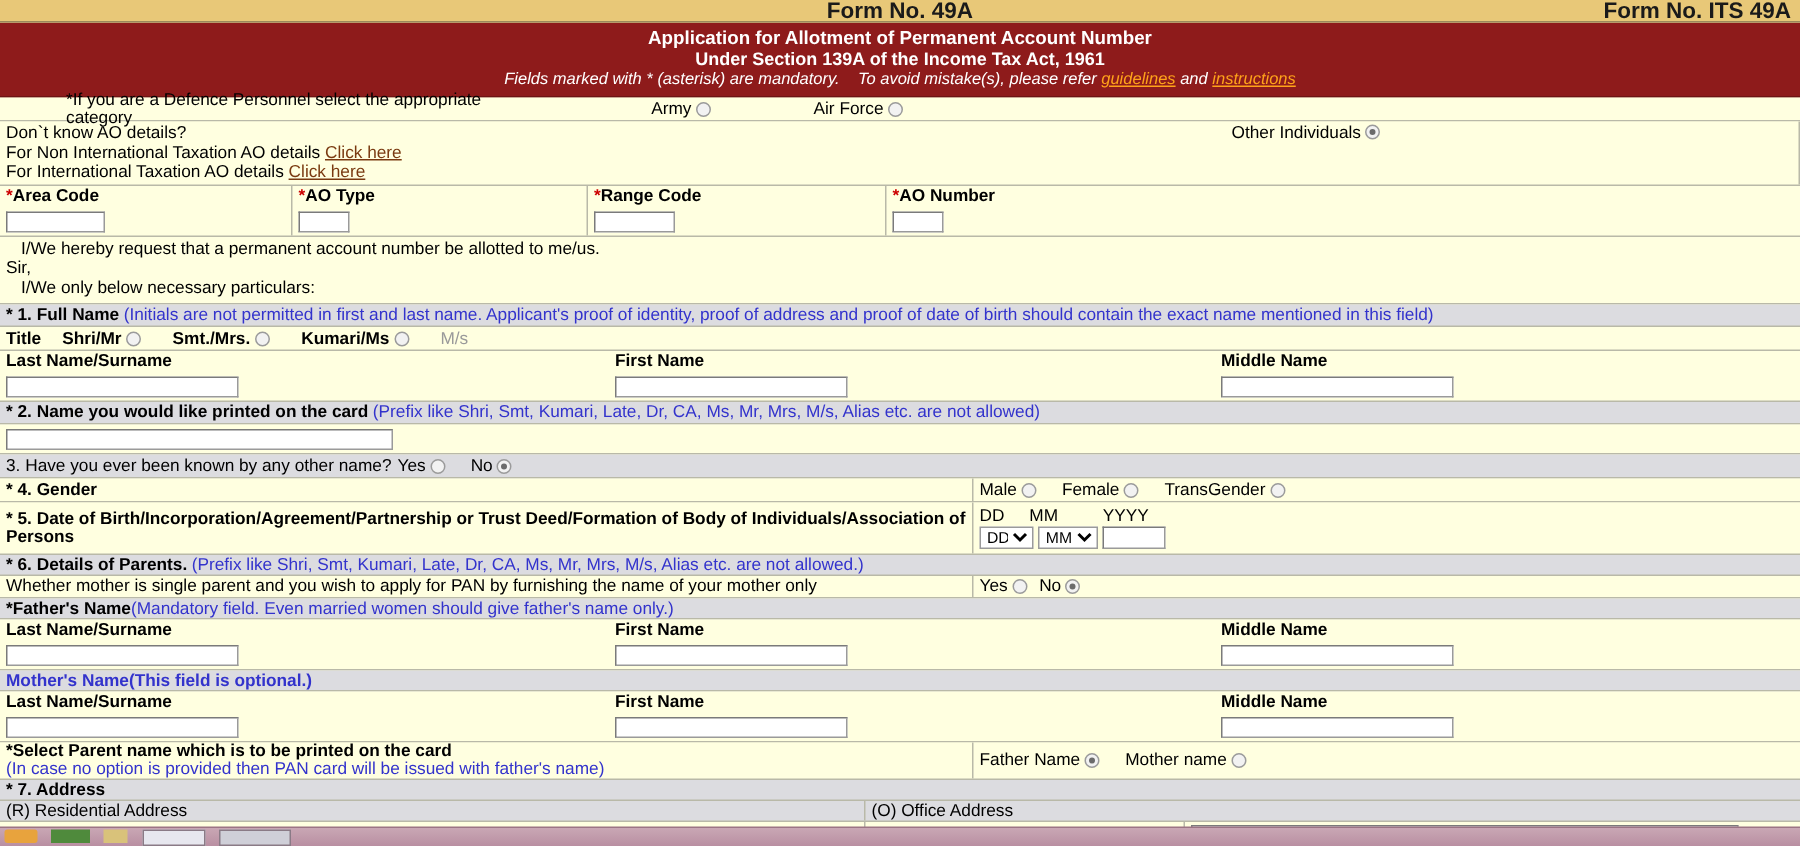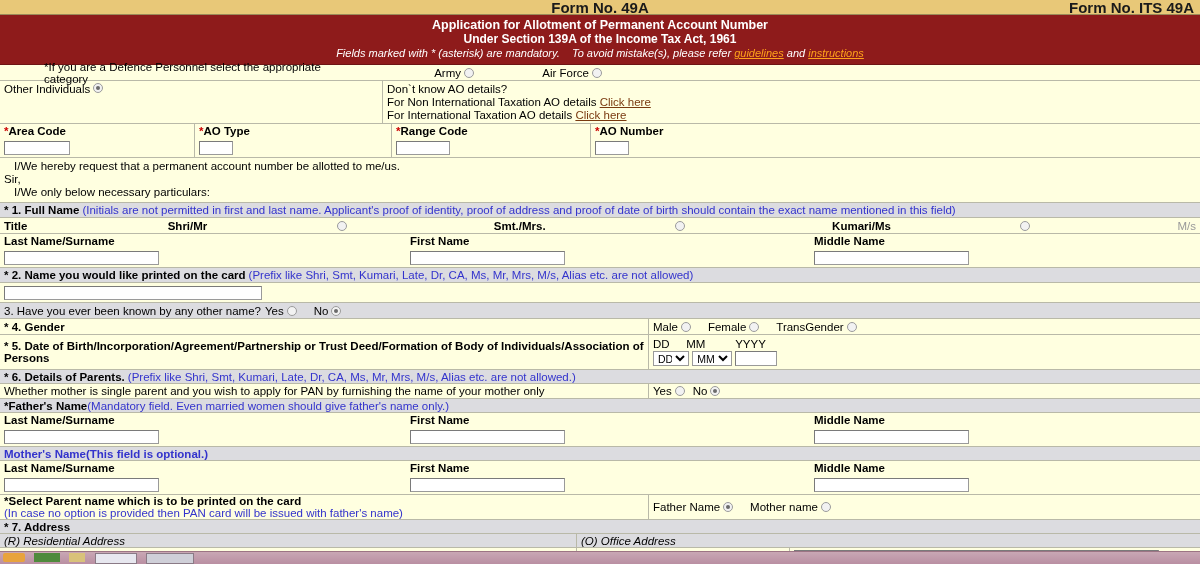--- a/index.html
+++ b/index.html
@@ -107,35 +107,35 @@
       <span class="radio"></span>
     </div>
     <div class="cell" style="width:120px;justify-content:flex-end;">
       <span>Air Force</span>
       <span class="radio"></span>
     </div>
     <div class="cell" style="flex:1;"></div>
   </div>
 
   <div class="row cream" style="height:42px;">
-    <div class="cell bd-r" style="width:374px;align-items:flex-start;padding-top:2px;">
-      <span>Other Individuals</span>
-      <span class="radio on"></span>
-    </div>
     <div class="cell" style="flex:1;flex-direction:column;align-items:flex-start;justify-content:center;line-height:13px;">
       <div>Don`t know AO details?</div>
       <div>
         <span>For Non International Taxation AO details</span>
         <a class="lnk" href="#">Click here</a>
       </div>
       <div>
         <span>For International Taxation AO details</span>
         <a class="lnk" href="#">Click here</a>
       </div>
     </div>
+    <div class="cell bd-r" style="width:374px;align-items:flex-start;padding-top:2px;">
+      <span>Other Individuals</span>
+      <span class="radio on"></span>
+    </div>
   </div>
 
   <div class="row cream" style="height:14px;border-bottom:none;">
     <div class="cell bd-r" style="width:186px;">
       <span class="ast">*</span>
       <span class="bold">Area Code</span>
     </div>
     <div class="cell bd-r" style="width:188px;">
       <span class="ast">*</span>
       <span class="bold">AO Type</span>
@@ -172,21 +172,21 @@
   </div>
 
   <div class="row grey" style="height:14px;">
     <div class="cell" style="flex:1;">
       <span class="bold">* 1. Full Name</span>
       <span class="blue" style="margin-left:3px;">(Initials are not permitted in first and last name. Applicant's proof of identity, proof of address and proof of date of birth should contain the exact name mentioned in this field)</span>
     </div>
   </div>
 
   <div class="row cream" style="height:15px;">
-    <div class="cell" style="flex:1;justify-content:space-between;">
+    <div class="cell" style="flex:1;">
       <span class="bold">Title</span>
       <span class="bold" style="margin-left:14px;">Shri/Mr</span>
       <span class="radio"></span>
       <span class="bold" style="margin-left:18px;">Smt./Mrs.</span>
       <span class="radio"></span>
       <span class="bold" style="margin-left:18px;">Kumari/Ms</span>
       <span class="radio"></span>
       <span class="disabled" style="margin-left:18px;">M/s</span>
     </div>
   </div>
@@ -366,21 +366,21 @@
       <span class="radio"></span>
     </div>
   </div>
 
   <div class="row grey" style="height:13px;">
     <div class="cell" style="flex:1;">
       <span class="bold">* 7. Address</span>
     </div>
   </div>
 
-  <div class="row grey" style="height:13px;font-style:italic;">
+  <div class="row grey" style="height:13px;">
     <div class="cell bd-r" style="width:568px;">
       <span>(R) Residential Address</span>
     </div>
     <div class="cell" style="flex:1;">
       <span>(O) Office Address</span>
     </div>
   </div>
 
   <div class="row cream" style="height:18px;">
     <div class="cell bd-r" style="width:568px;"></div>

